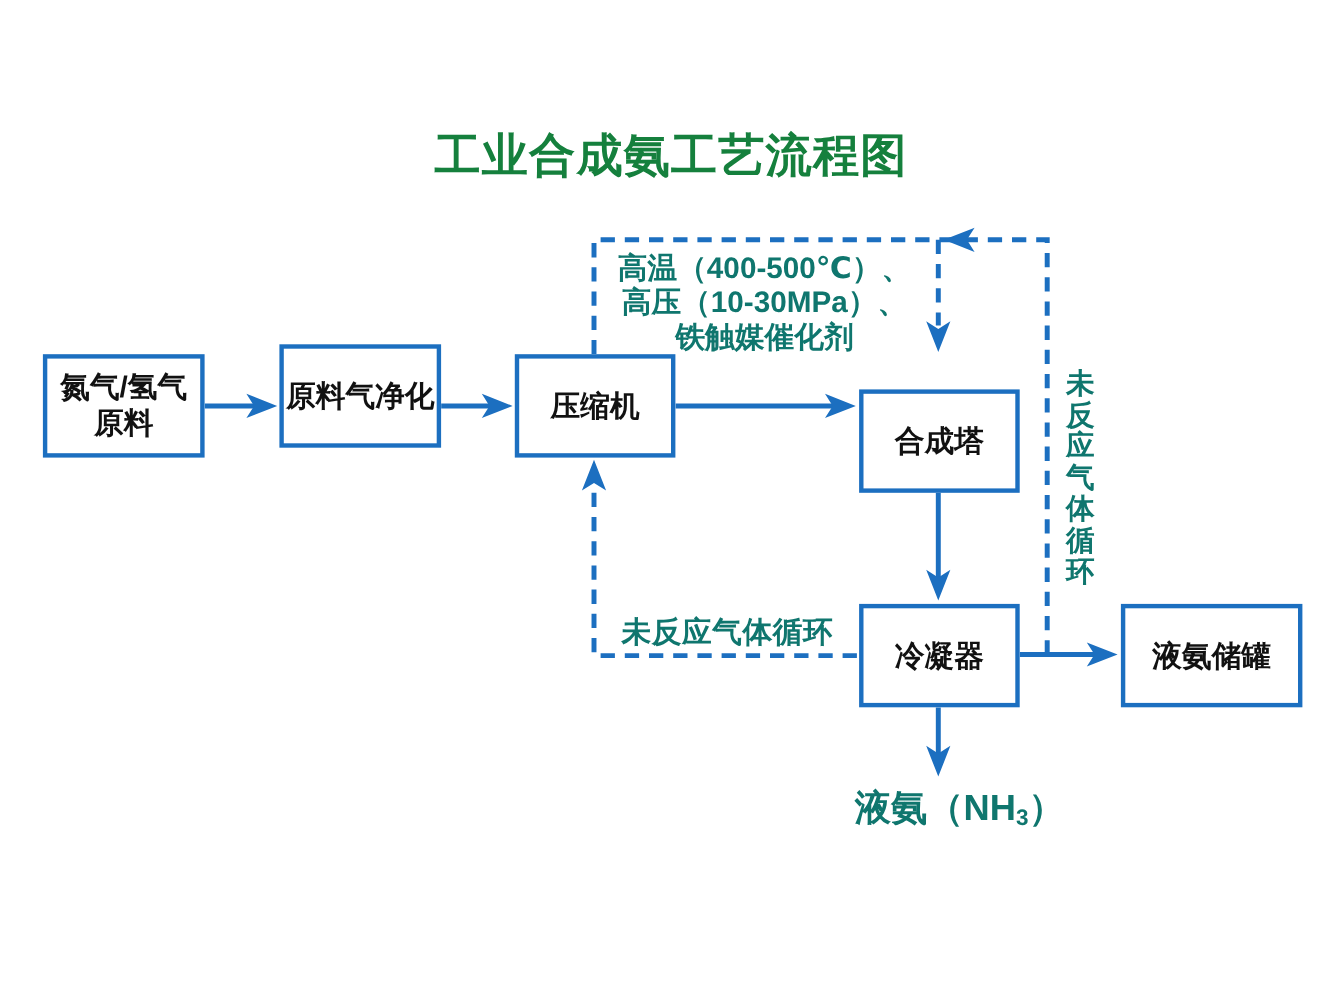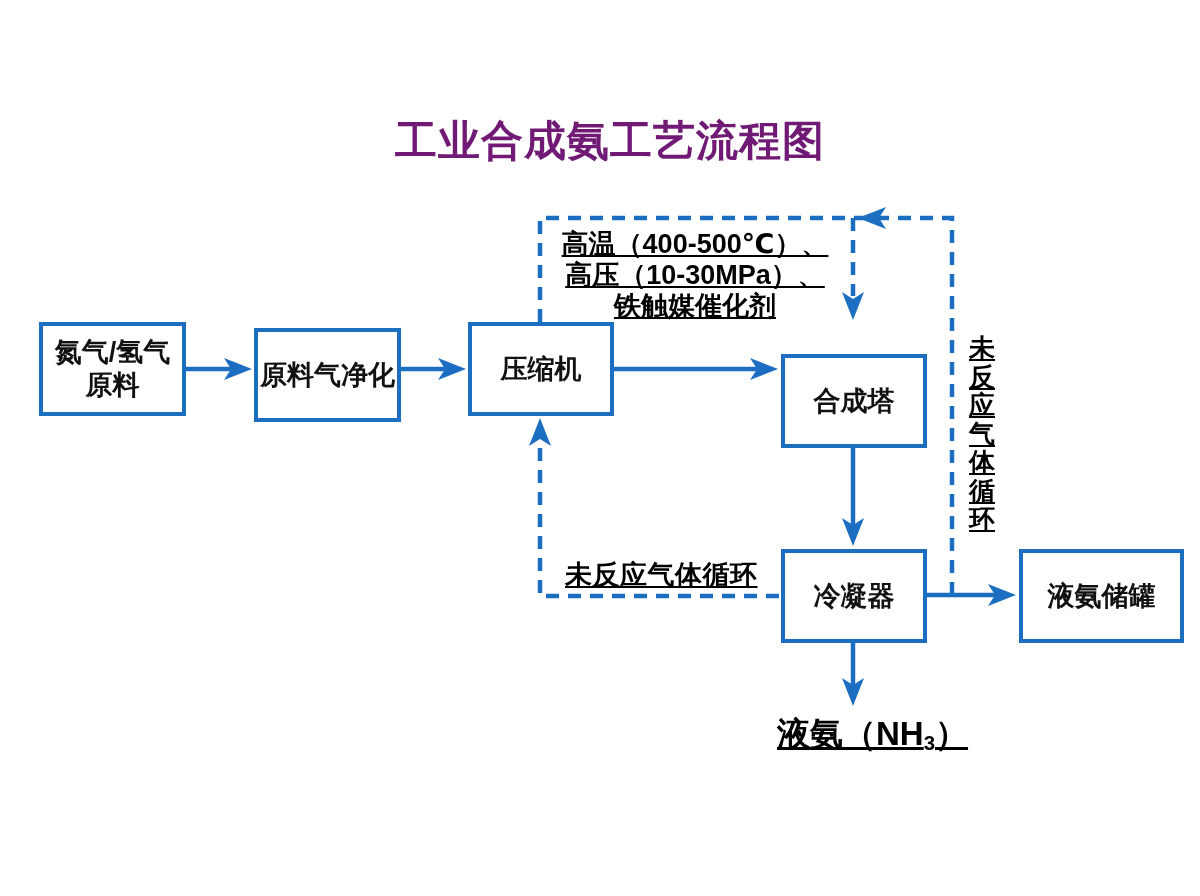--- a/index.html
+++ b/index.html
@@ -18,39 +18,39 @@
   }
   .diagram-title {
     position: absolute;
     top: 113px;
     left: 610px;
     transform: translateX(-50%);
     font-size: 42px;
     font-weight: 700;
     letter-spacing: 1px;
     white-space: nowrap;
-    color: #701a75;
+    color: #15803d;
   }
   .node {
     position: absolute;
     box-sizing: border-box;
     border: 4px solid #1c6fc0;
     background: #ffffff;
     display: flex;
     align-items: center;
     justify-content: center;
     text-align: center;
     font-size: 27px;
     font-weight: 700;
     line-height: 33px;
     white-space: pre-line;
     color: #111111;
   }
   #box-raw        { left: 39px;   top: 322px; width: 147px; height: 94px; }
-  #box-purify     { left: 254px;  top: 328px; width: 147px; height: 94px; }
+  #box-purify     { left: 254px;  top: 313px; width: 147px; height: 94px; }
   #box-compressor { left: 468px;  top: 322px; width: 146px; height: 94px; }
   #box-synthesis  { left: 781px;  top: 322px; width: 146px; height: 94px; margin-top: 32px; }
   #box-condenser  { left: 781px;  top: 549px; width: 146px; height: 94px; }
   #box-tank       { left: 1019px; top: 549px; width: 165px; height: 94px; }
 
   svg.connector-layer {
     position: absolute;
     left: 0; top: 0;
     width: 1200px; height: 896px;
   }
@@ -63,23 +63,22 @@
     stroke-dasharray: 13 9;
   }
   .arrow-head {
     fill: #1c6fc0;
     stroke: none;
   }
 
   .float-label {
     position: absolute;
     font-weight: 700;
-    color: #000000;
+    color: #0f766e;
     white-space: pre-line;
-    text-decoration: underline;
   }
   #label-conditions {
     top: 229px;
     left: 695px;
     transform: translateX(-50%);
     text-align: center;
     font-size: 27px;
     line-height: 31px;
     white-space: pre-line;
     width: 340px;

